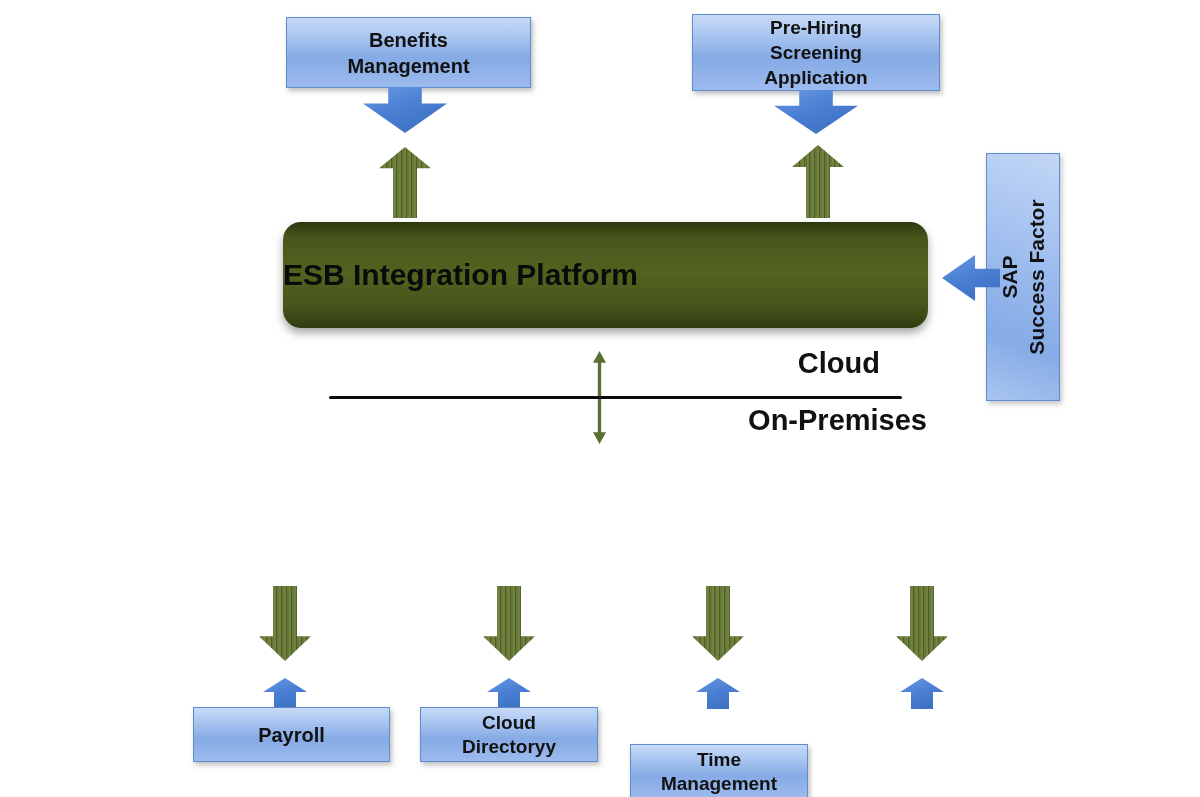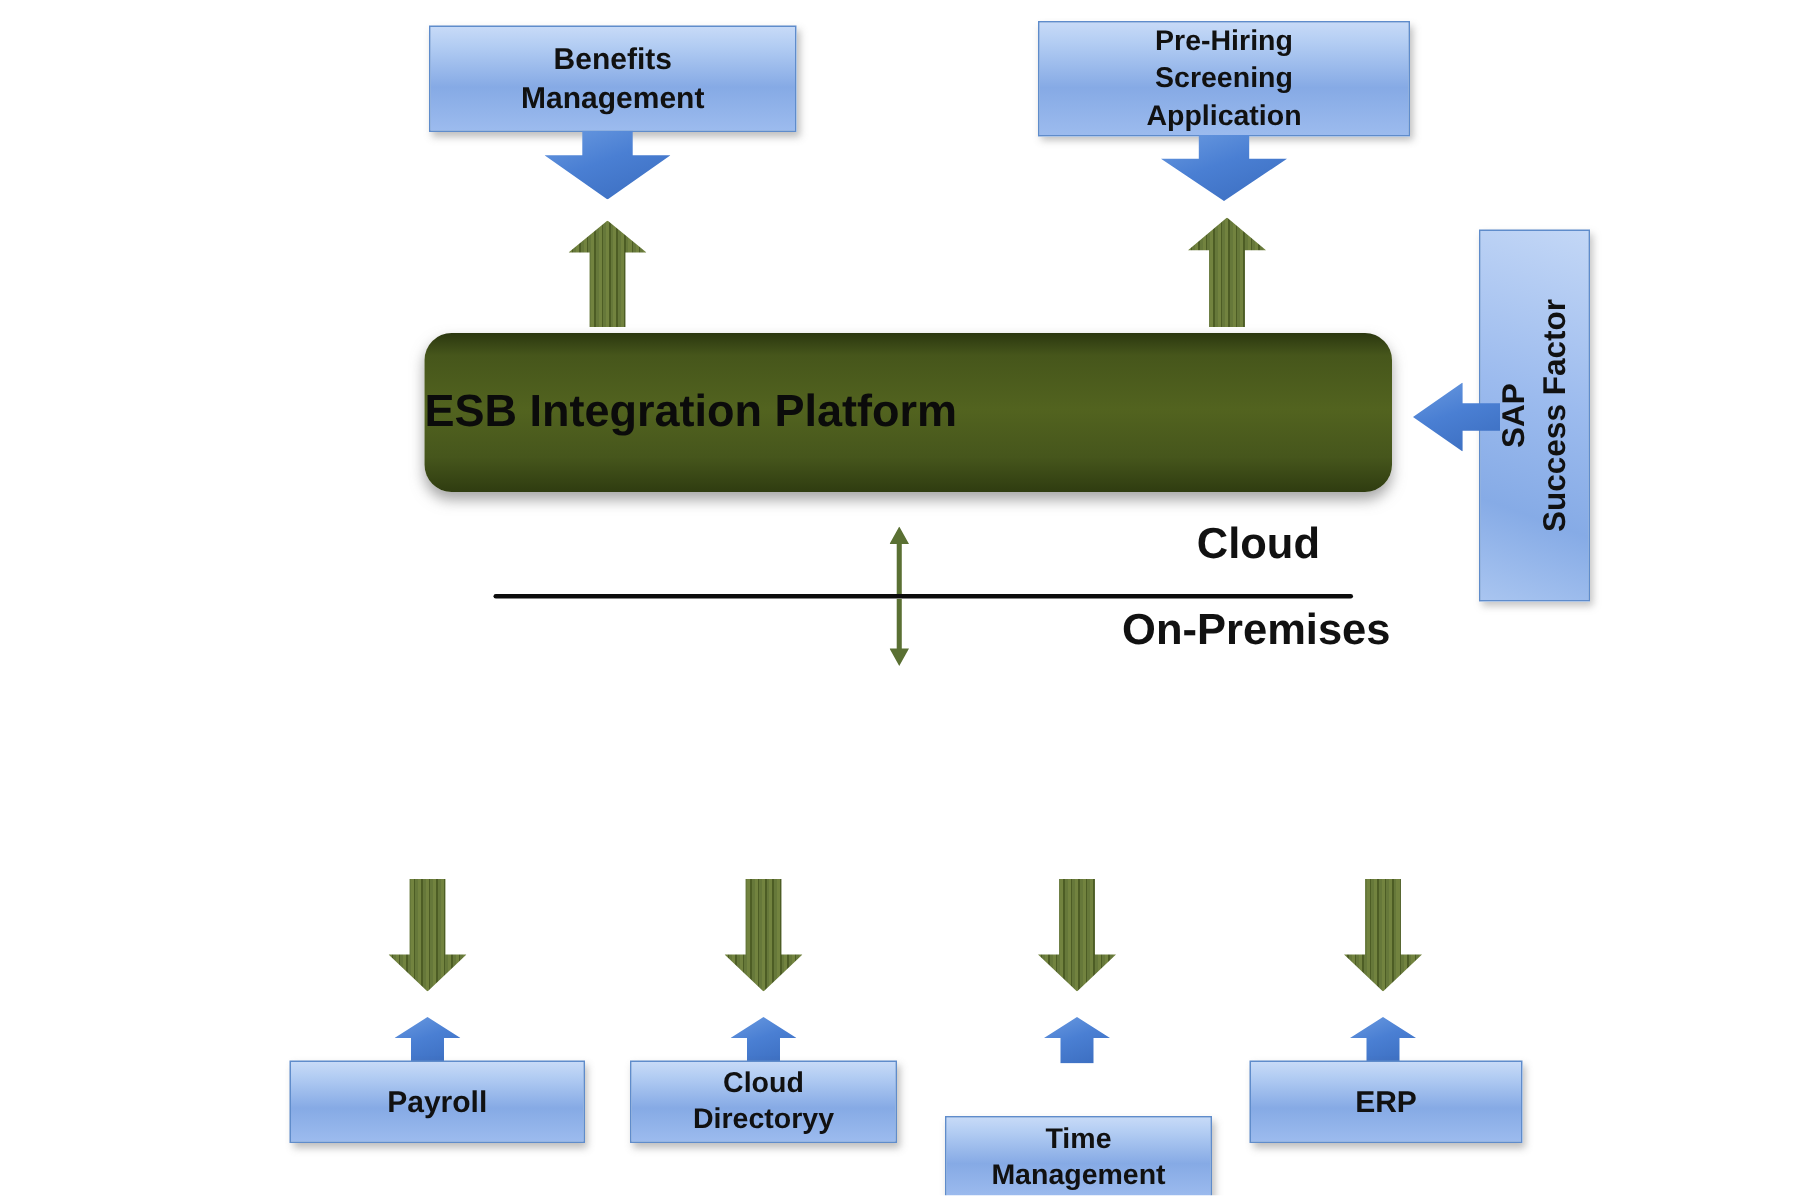--- a/index.html
+++ b/index.html
@@ -180,17 +180,14 @@
     <span>Payroll</span>
   </div>
   <div class="blue-box small" style="left:420px; top:707px; width:178px; height:55px; font-size:19px; line-height:24px;">
     <span>Cloud
 Directoryy</span>
   </div>
   <div class="blue-box small" style="left:630px; top:744px; width:178px; height:55px; font-size:19px; line-height:24px;">
     <span>Time
 Management</span>
   </div>
-  <div class="blue-box small" style="left:833px; top:707px; width:182px; height:55px;">
-    <span>ERP</span>
-  </div>
 
 </div>
 
 </body></html>

